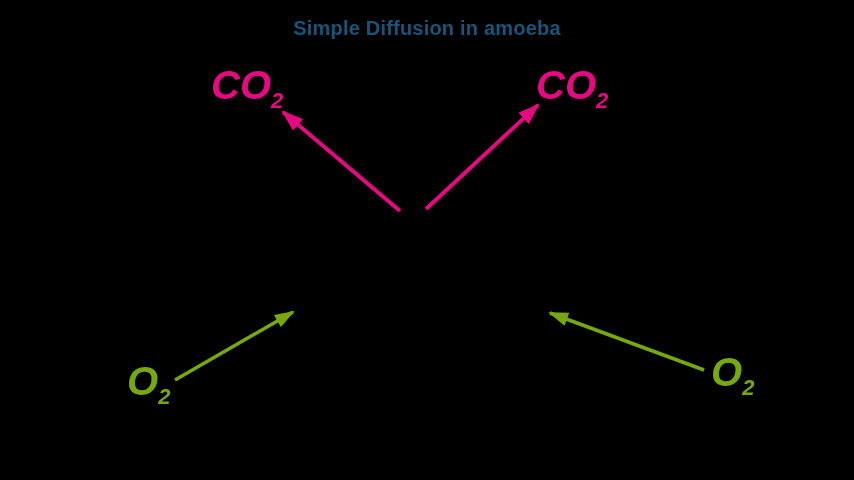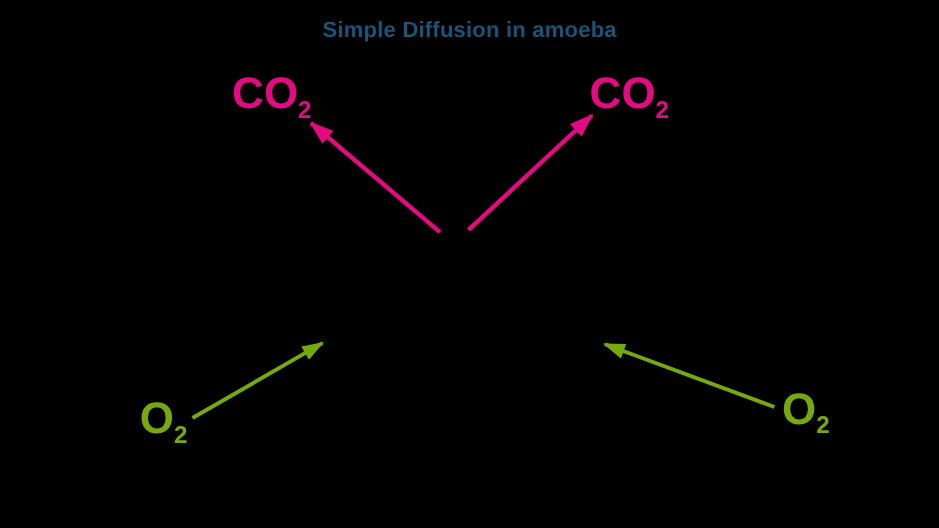--- a/index.html
+++ b/index.html
@@ -26,20 +26,21 @@
     font-size: 20px;
     font-weight: 600;
     letter-spacing: 0.2px;
   }
   .mol-label {
     position: absolute;
     font-size: 40px;
     font-weight: 600;
     line-height: 1;
     white-space: nowrap;
+    font-style: italic;
   }
   .mol-label sub {
     font-size: 0.55em;
     font-weight: 600;
     line-height: 0;
   }
   .mol-co2-left  { top: 65px;  left: 211px; }
   .mol-co2-right { top: 65px;  left: 536px; }
   .mol-o2-left   { top: 361px; left: 127px; }
   .mol-o2-right  { top: 352px; left: 711px; }

